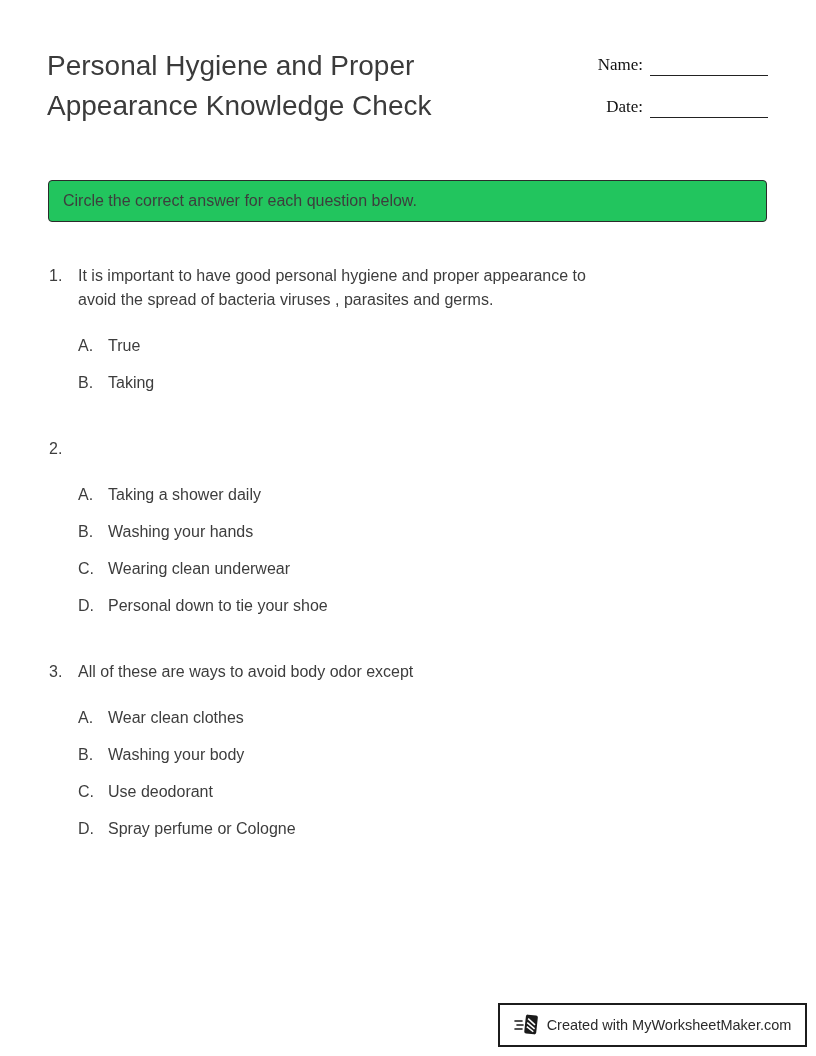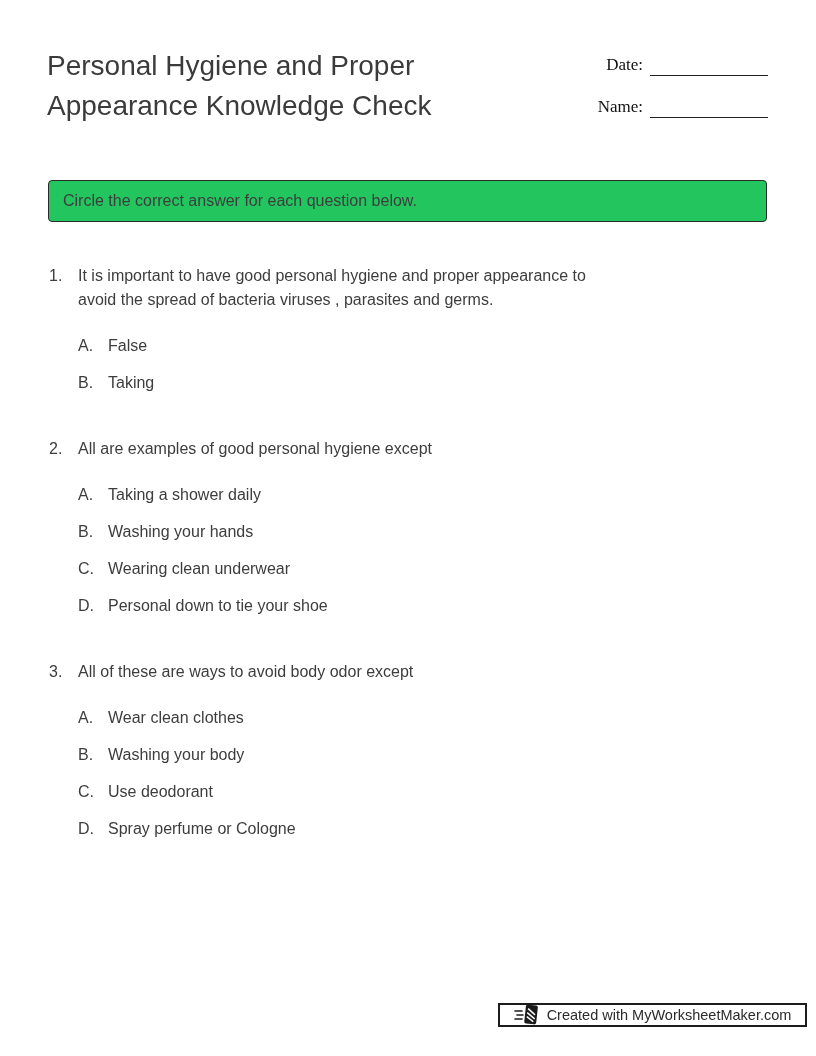--- a/index.html
+++ b/index.html
@@ -32,72 +32,71 @@
   .content { position:absolute; left:49px; top:264px; width:719px; }
   .question + .question { margin-top:42px; }
   .q-row { display:flex; font-size:16px; line-height:24px; }
   .q-num { flex:0 0 29px; }
   .q-text { max-width:540px; }
   .options { margin-left:29px; margin-top:22px; }
   .option { display:flex; font-size:16px; line-height:24px; }
   .option + .option { margin-top:13px; }
   .opt-letter { flex:0 0 30px; }
   .footer-box {
-    position:absolute; left:498px; top:1003px; width:309px; height:24px;
+    position:absolute; left:498px; top:1003px; width:309px; height:44px;
     border:2px solid #1c1c1c; background:#ffffff;
     display:flex; align-items:center; justify-content:center; gap:7px;
   }
   .footer-text { font-size:14.5px; color:#2b2b2b; }
   .logo-icon { display:inline-flex; }
 </style>
 </head>
 <body>
 
 <div class="page">
 
   <h1 class="title">Personal Hygiene and Proper Appearance Knowledge Check</h1>
 
   <div class="name-date">
     <div class="nd-row">
-      <span class="nd-label">Date:</span>
+      <span class="nd-label">Name:</span>
       <span class="nd-line"></span>
     </div>
     <div class="nd-row">
-      <span class="nd-label">Name:</span>
+      <span class="nd-label">Date:</span>
       <span class="nd-line"></span>
     </div>
   </div>
 
   <div class="instructions-box">
     <span>Circle the correct answer for each question below.</span>
   </div>
 
   <div class="content">
 
     <section class="question">
       <div class="q-row">
         <span class="q-num">1.</span>
         <span class="q-text">It is important to have good personal hygiene and proper appearance to avoid the spread of bacteria viruses , parasites and germs.</span>
       </div>
       <div class="options">
         <div class="option">
           <span class="opt-letter">A.</span>
-          <span class="opt-text">False</span>
+          <span class="opt-text">True</span>
         </div>
         <div class="option">
           <span class="opt-letter">B.</span>
           <span class="opt-text">Taking</span>
         </div>
       </div>
     </section>
 
     <section class="question">
       <div class="q-row">
         <span class="q-num">2.</span>
-        <span class="q-text">All are examples of good personal hygiene except</span>
       </div>
       <div class="options">
         <div class="option">
           <span class="opt-letter">A.</span>
           <span class="opt-text">Taking a shower daily</span>
         </div>
         <div class="option">
           <span class="opt-letter">B.</span>
           <span class="opt-text">Washing your hands</span>
         </div>

